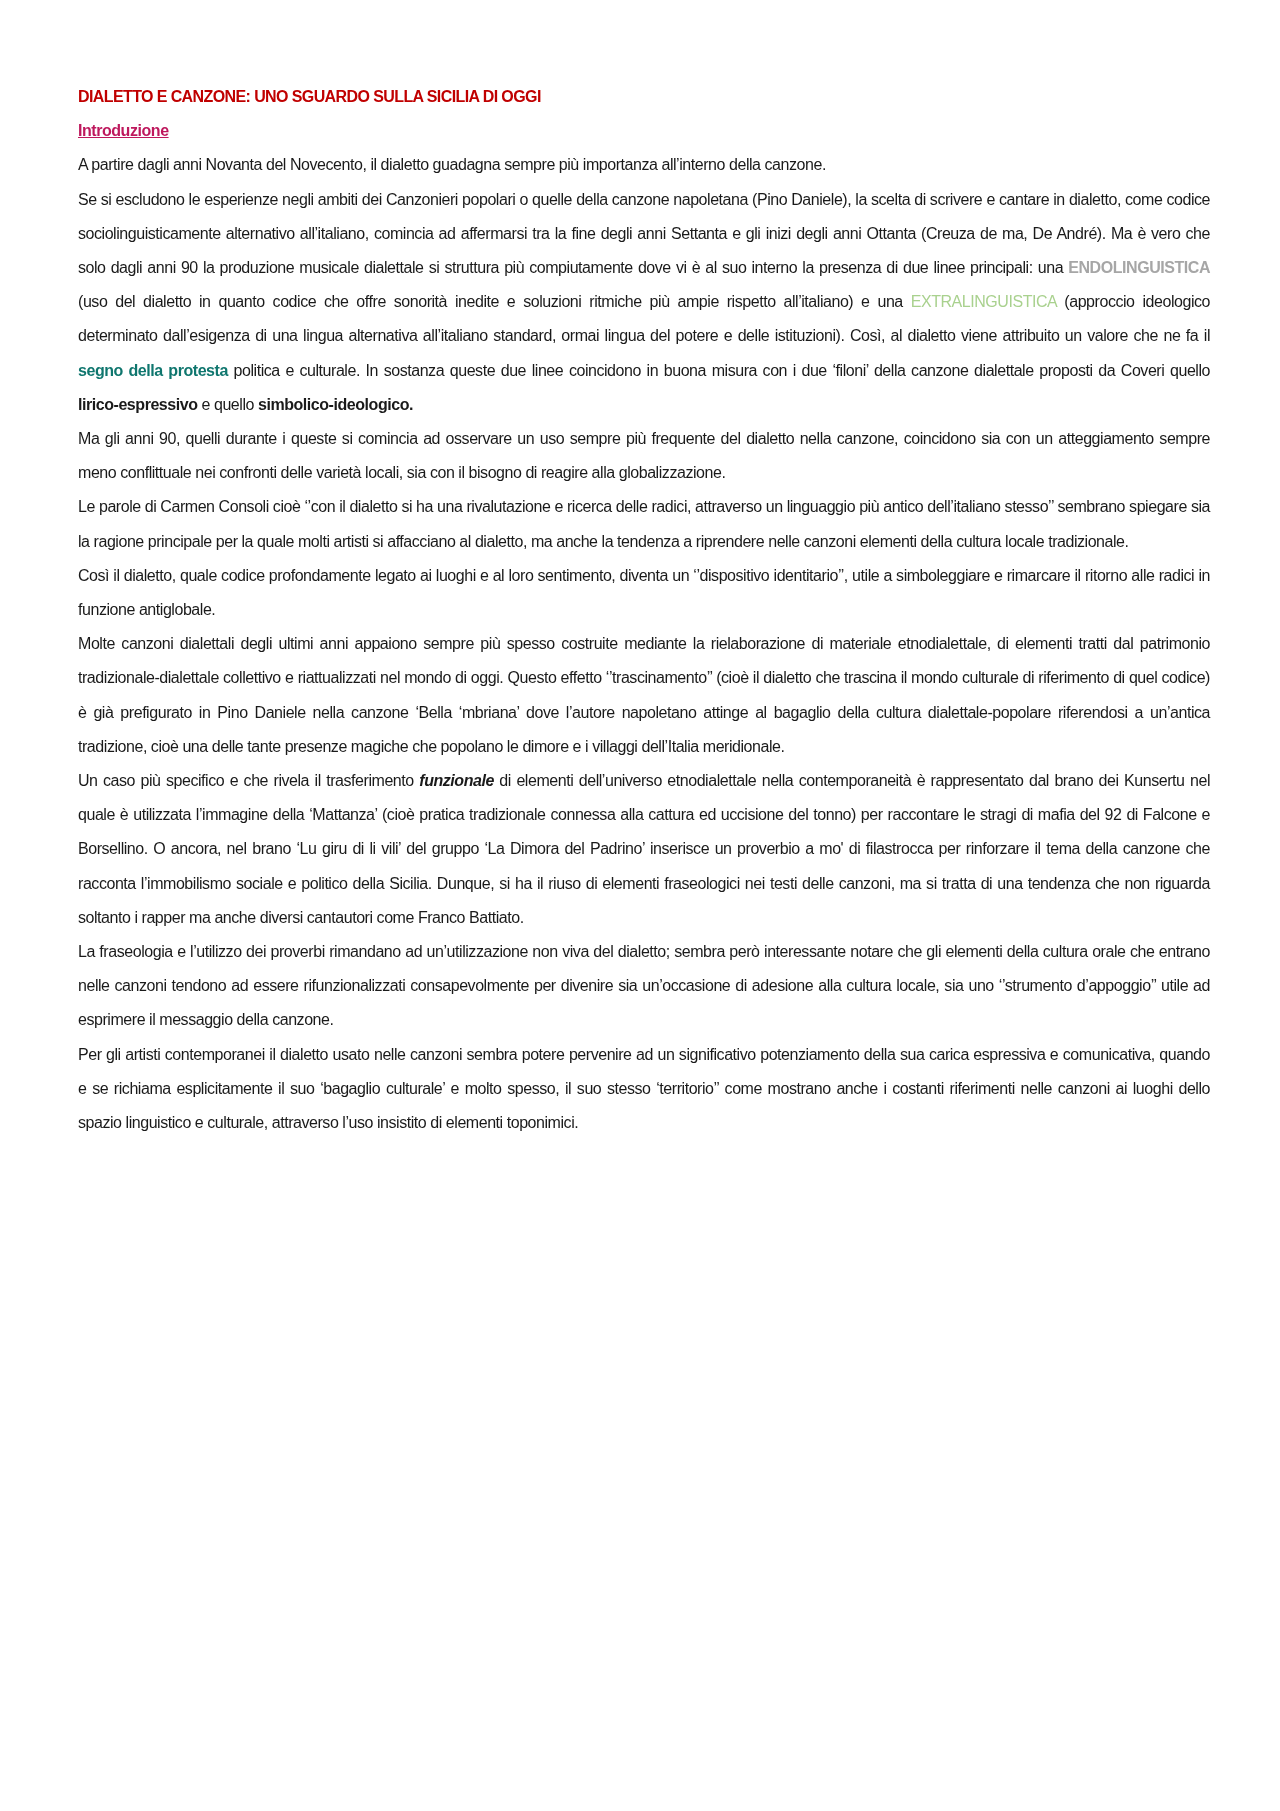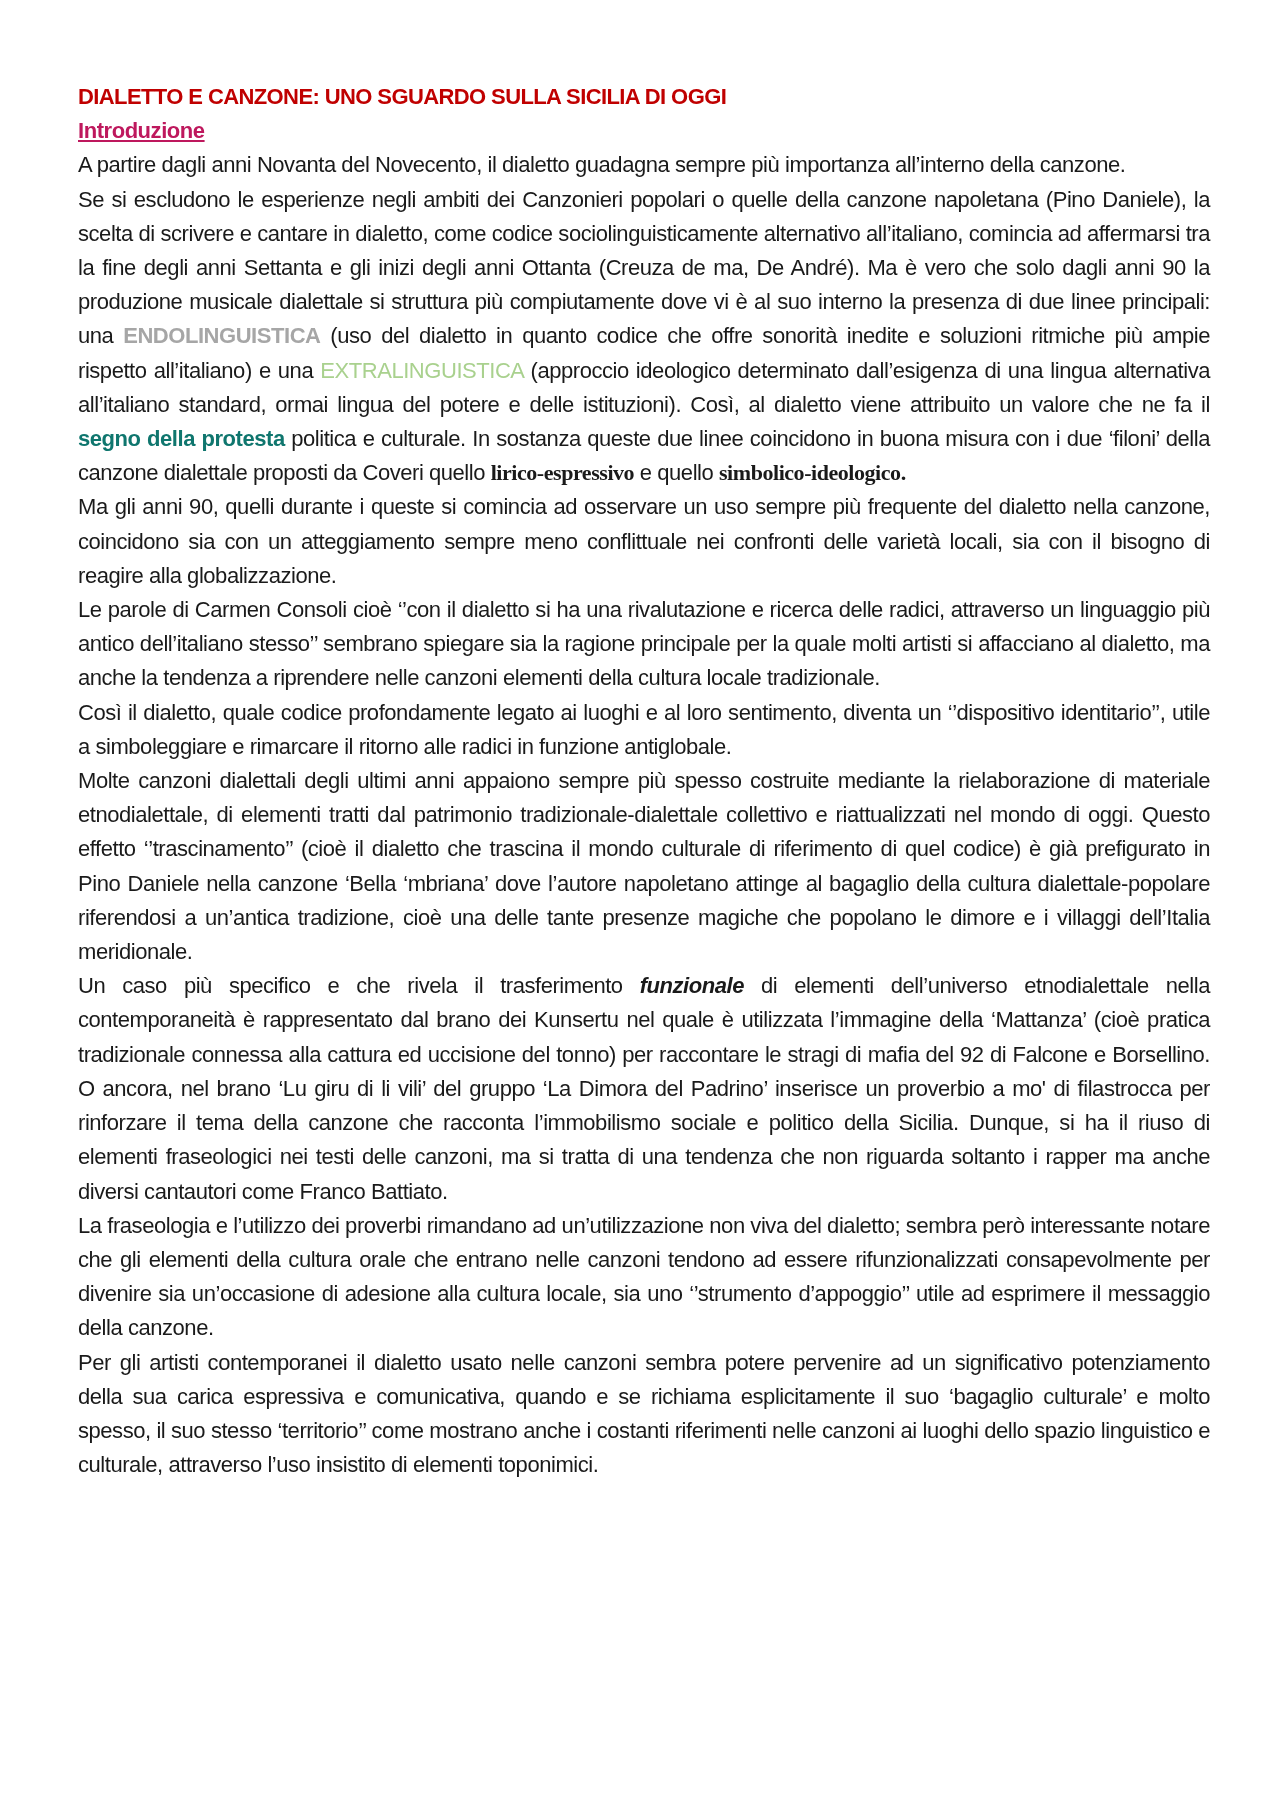--- a/index.html
+++ b/index.html
@@ -3,33 +3,33 @@
 <meta charset="utf-8">
 <style>
   html, body { margin: 0; padding: 0; background: #ffffff; }
   body { width: 1280px; height: 1811px; position: relative; overflow: hidden; }
   .page {
     position: absolute;
     left: 78px;
     top: 80px;
     width: 1132px;
     font-family: "Liberation Sans", sans-serif;
-    font-size: 22px;
+    font-size: 16px;
     line-height: 34.2px;
     color: #1a1a1a;
     letter-spacing: -0.45px;
     word-spacing: 0px;
   }
   .page p { margin: 0; text-align: justify; }
   .title { color: #c00000; font-weight: bold; letter-spacing: -0.6px; }
   .subtitle { color: #be185d; font-weight: bold; text-decoration: underline; }
   .gray { color: #a6a6a6; font-weight: bold; margin-top: 48px; }
   .green { color: #a9d18e; font-weight: normal; }
   .red { color: #0f766e; font-weight: bold; }
-  .b { font-weight: bold; font-family: Liberation Serif, serif; }
+  .b { font-weight: bold; }
   .bi { font-weight: bold; font-style: italic; }
 </style>
 </head>
 <body>
 
 <div class="page">
   <p class="title">DIALETTO E CANZONE: UNO SGUARDO SULLA SICILIA DI OGGI</p>
   <p class="subtitle">Introduzione</p>
 
   <p>A partire dagli anni Novanta del Novecento, il dialetto guadagna sempre più importanza all’interno della canzone.</p>

